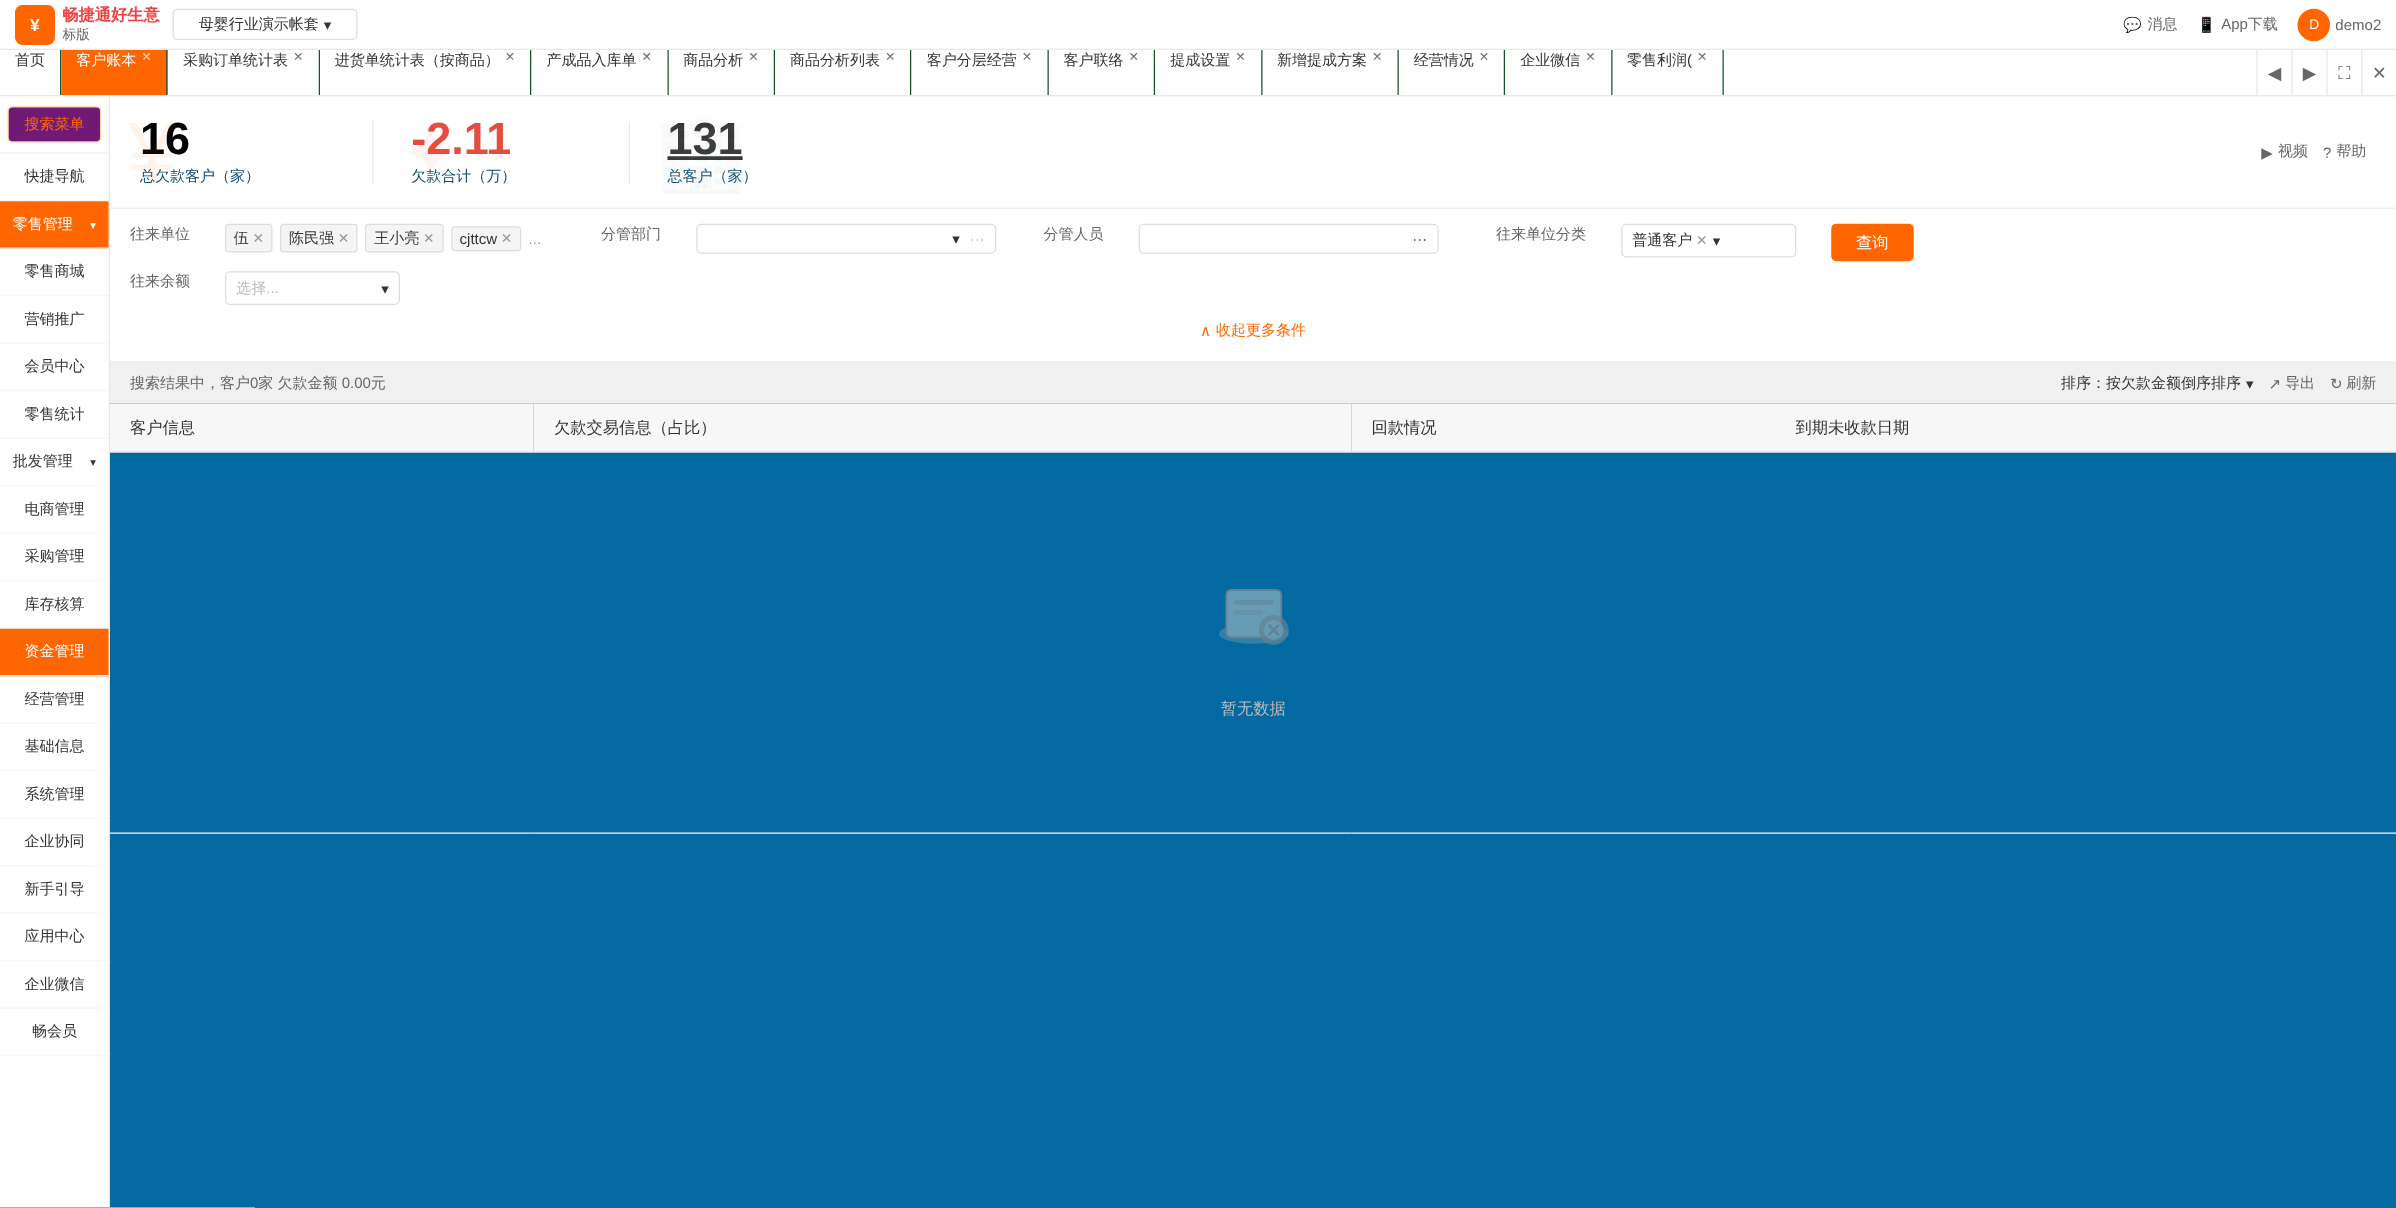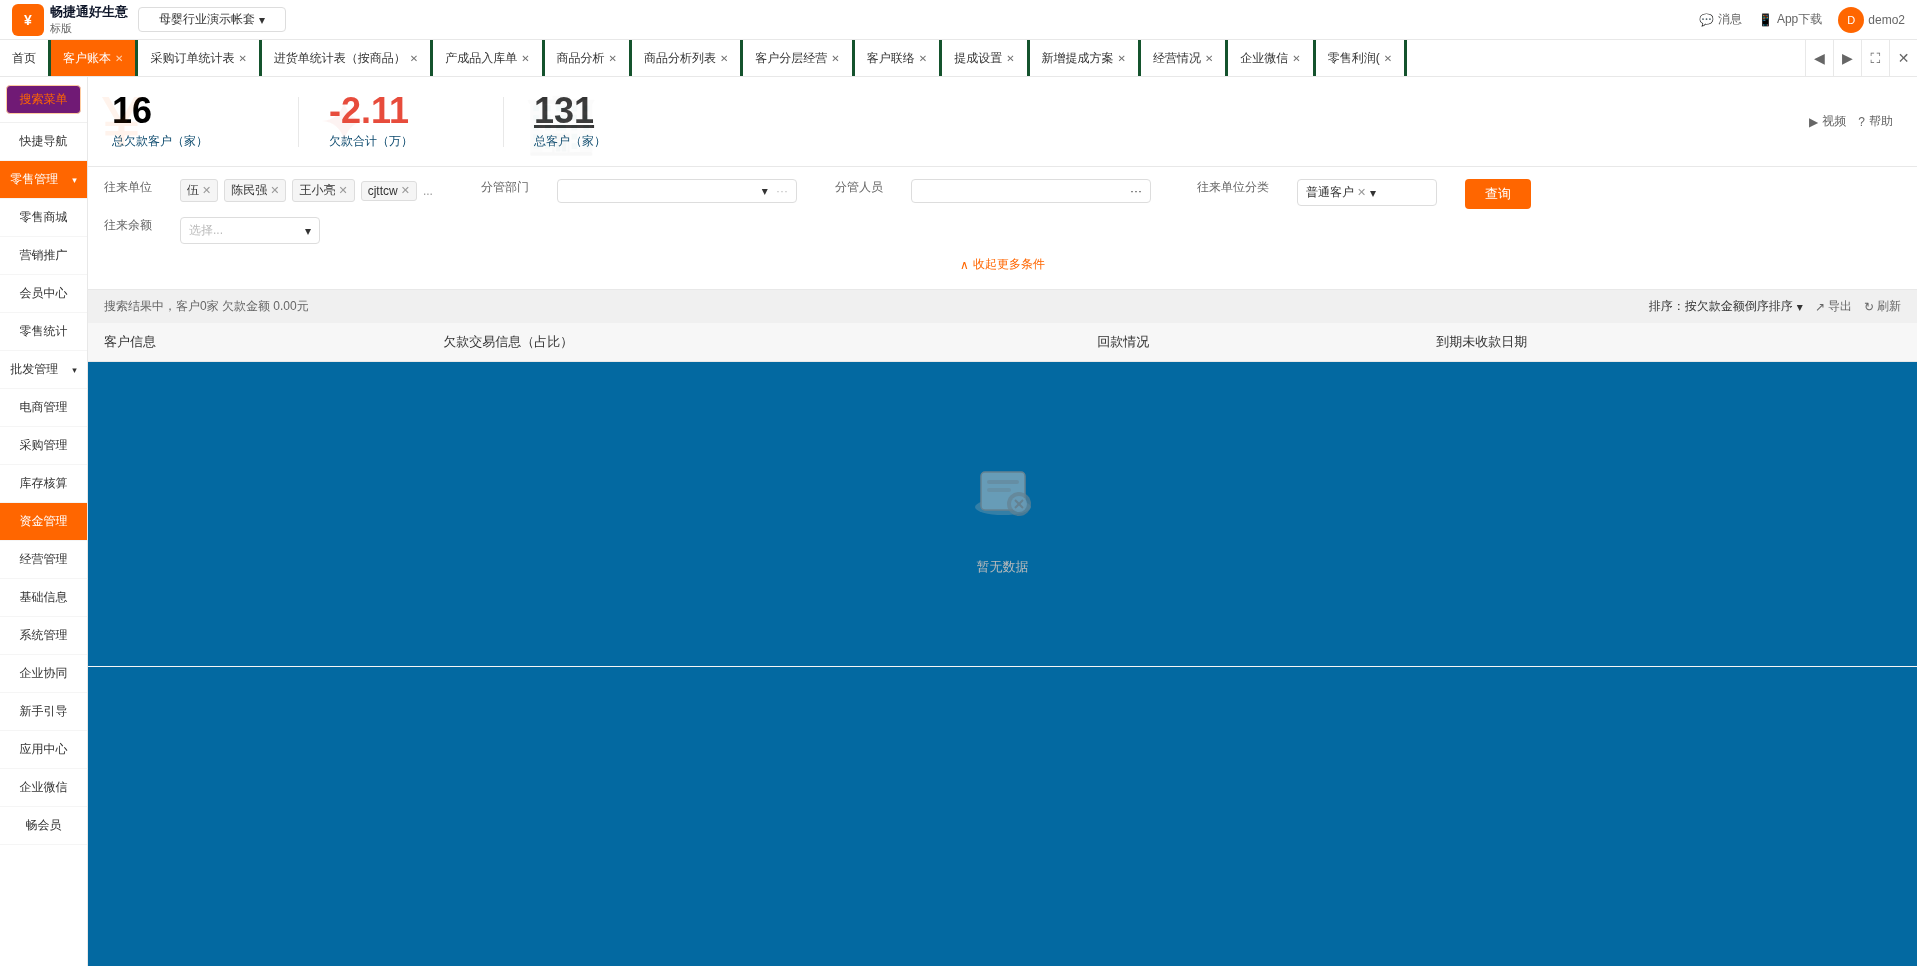--- a/index.html
+++ b/index.html
@@ -3,29 +3,29 @@
   <meta charset="utf-8">
   <style>
     * { box-sizing: border-box; margin: 0; padding: 0; font-family: 'Microsoft YaHei', Arial, sans-serif; }
     body { background: #f5f5f5; font-size: 13px; color: #333; display: flex; flex-direction: column; height: 100vh; overflow: hidden; }
 
     
     .top-bar { display: flex; align-items: center; background: #fff; border-bottom: 1px solid #e8e8e8; padding: 0 12px; height: 40px; min-height: 40px; }
     .logo-area { display: flex; align-items: center; gap: 6px; margin-right: 10px; }
     .logo-icon { width: 32px; height: 32px; background: #ff6600; border-radius: 6px; display: flex; align-items: center; justify-content: center; color: #fff; font-size: 14px; font-weight: bold; }
     .logo-text { font-size: 11px; color: #666; line-height: 1.3; }
-    .logo-text .brand { font-size: 13px; color: #0f172a; font-weight: bold; }
+    .logo-text .brand { font-size: 13px; color: #ef4444; font-weight: bold; }
     .store-selector { display: flex; align-items: center; gap: 4px; background: #fff; border: 1px solid #ddd; border-radius: 4px; padding: 3px 20px; cursor: pointer; font-size: 12px; color: #333; margin-right: auto; }
     .top-right { display: flex; align-items: center; gap: 16px; margin-left: auto; }
     .top-right-item { display: flex; align-items: center; gap: 4px; font-size: 12px; color: #666; cursor: pointer; }
     .avatar { width: 26px; height: 26px; border-radius: 50%; background: #ff6600; display: flex; align-items: center; justify-content: center; color: #fff; font-size: 11px; }
 
     
     .nav-tabs { display: flex; align-items: center; background: #fff; border-bottom: 1px solid #e8e8e8; min-height: 36px; overflow: hidden; }
-    .nav-tab { display: flex; align-items: center; padding: 0 12px; height: 36px; font-size: 12px; cursor: pointer; white-space: nowrap; border-right: 3px solid #14532d; color: #333; position: relative; gap: 4px; }
+    .nav-tab { display: flex; padding: 0 12px; height: 36px; font-size: 12px; cursor: pointer; white-space: nowrap; border-right: 1px solid #14532d; color: #333; position: relative; gap: 4px; }
     .nav-tab.home { background: #fff; color: #333; }
     .nav-tab.active { background: #ff6600; color: #fff; }
     .nav-tab .close-x { font-size: 10px; color: inherit; opacity: 0.7; cursor: pointer; }
     .nav-tab.active .close-x { color: #fff; }
     .nav-tab-actions { display: flex; align-items: center; margin-left: auto; }
     .nav-action-btn { width: 28px; height: 36px; display: flex; align-items: center; justify-content: center; cursor: pointer; color: #666; font-size: 14px; border-left: 1px solid #e8e8e8; }
 
     
     .main-layout { display: flex; flex: 1; overflow: hidden; }
 

